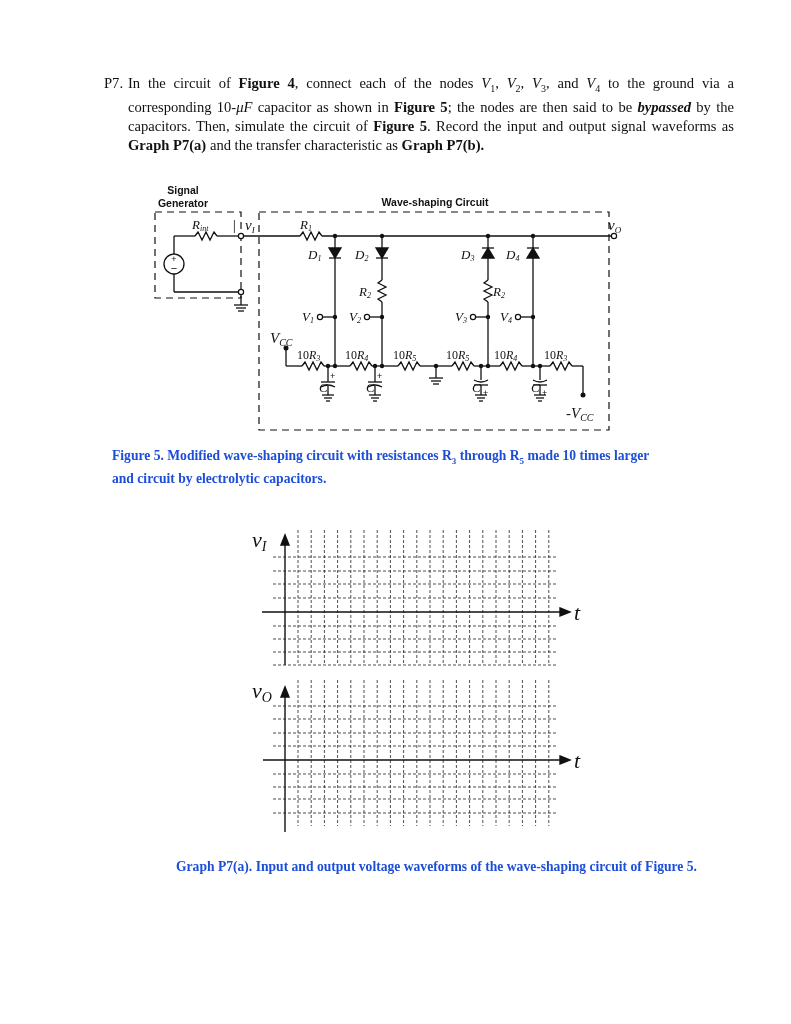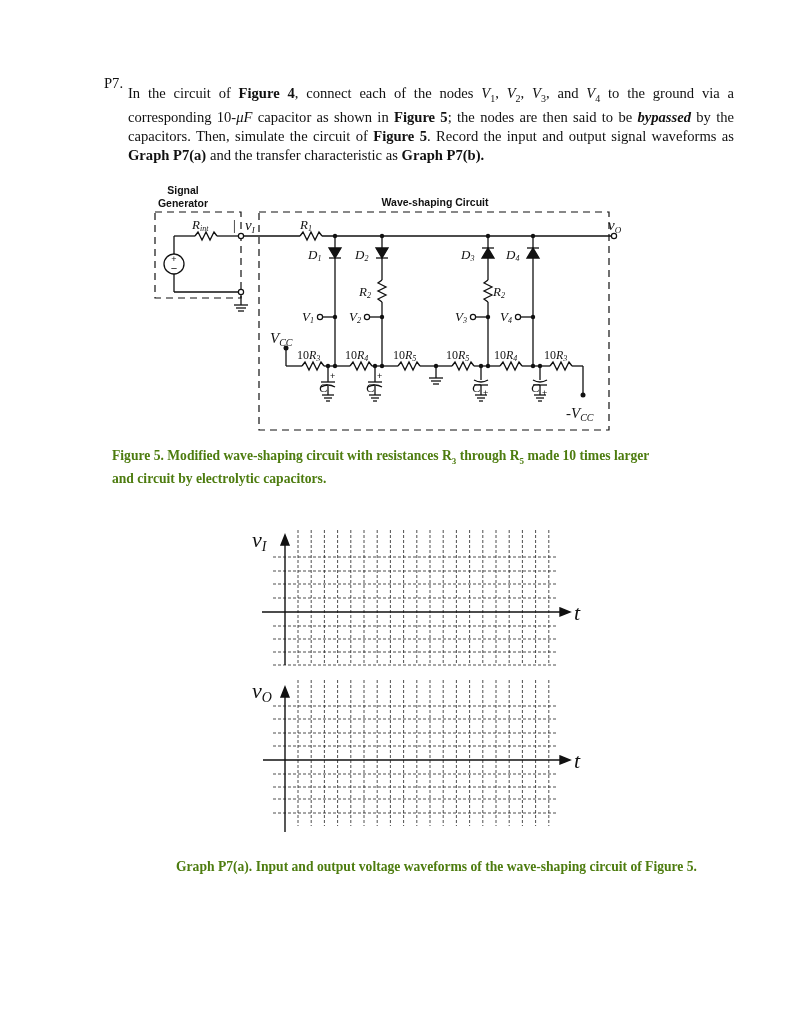--- a/index.html
+++ b/index.html
@@ -3,26 +3,26 @@
 <meta charset="utf-8">
 <style>
   html, body { margin:0; padding:0; background:#ffffff; }
   body { width:791px; height:1024px; position:relative; overflow:hidden; color:#111; }
   .problem {
     position:absolute; left:104px; top:74px; width:630px;
     font-family: "Liberation Serif", "DejaVu Serif", serif;
     font-size:14.6px; line-height:19px; text-align:justify;
   }
   .problem .num { position:absolute; left:0; top:0; }
-  .problem .body { margin-left:24px; text-indent:0;margin-top:10px; }
+  .problem .body { margin-left:24px; text-indent:0; }
   .problem b { font-weight:bold; }
   .problem i { font-style:italic; }
   .caption {
     position:absolute; font-family: "Liberation Serif", "DejaVu Serif", serif;
-    font-weight:bold; font-size:13.6px; line-height:18px; color:#4d7c0f;
+    font-weight:bold; font-size:13.6px; line-height:18px; color:#1d4ed8;
   }
   .lbl { font-family: "Liberation Sans", "DejaVu Sans", sans-serif; font-weight:bold; font-size:10.5px; text-anchor:middle; }
   .mth { font-family: "Liberation Serif", "DejaVu Serif", serif; font-style:italic; }
   .footer {
     position:absolute; left:64px; top:1026px; width:660px; height:20px;
     border-bottom:1.5px solid #666;
     font-family: "Liberation Serif", "DejaVu Serif", serif; font-size:14.5px;
   }
   .footer .left { position:absolute; left:0; top:0; }
   .footer .right { position:absolute; right:0; top:0; }

